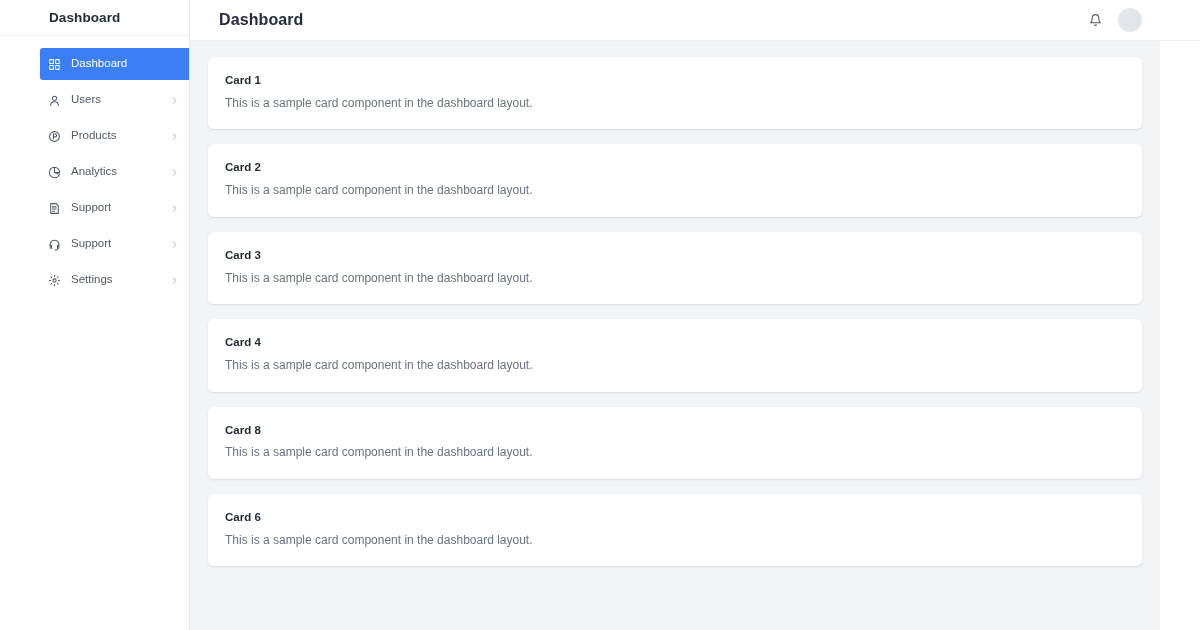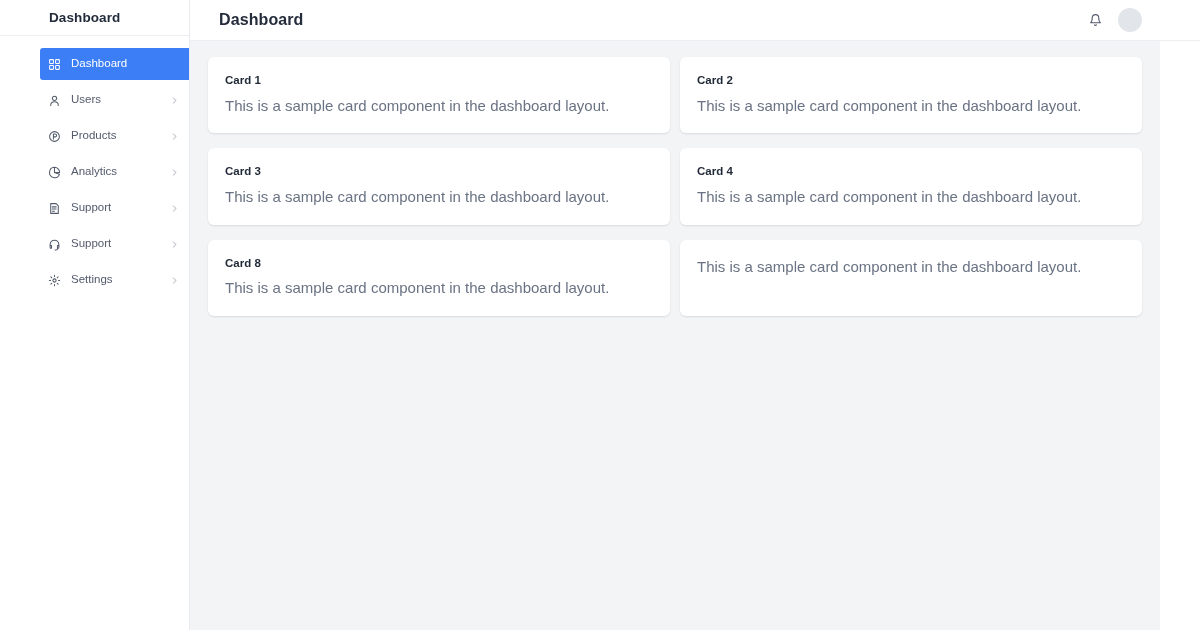--- a/index.html
+++ b/index.html
@@ -152,41 +152,41 @@
   .content {
     flex: 1 1 auto;
     background: #f3f4f6;
     width: 970px;
     padding: 16px 18px;
     overflow: hidden;
   }
 
   .card-grid {
     display: grid;
-    grid-template-columns: repeat(2, 1fr);
+    grid-template-columns: repeat(1, 1fr);
     gap: 15px 10px;
   }
 
   .card {
     background: #ffffff;
     border-radius: 6px;
     padding: 17px 17px 18px 17px;
     box-shadow: 0 1px 2px rgba(16,24,40,0.06), 0 1px 3px rgba(16,24,40,0.05);
   }
 
   .card-title {
     font-size: 11.5px;
     font-weight: bold;
     color: #1f2937;
     margin-bottom: 8px;
     line-height: 1.2;
   }
 
   .card-text {
-    font-size: 15px;
+    font-size: 12px;
     color: #6a7383;
     line-height: 1.3;
   }
 </style>
 </head>
 <body>
 
 <div class="app">
 
   <aside class="sidebar">
@@ -326,19 +326,20 @@
           </div>
           <div class="card">
             <div class="card-title">Card 4</div>
             <div class="card-text">This is a sample card component in the dashboard layout.</div>
           </div>
           <div class="card">
             <div class="card-title">Card 8</div>
             <div class="card-text">This is a sample card component in the dashboard layout.</div>
           </div>
           <div class="card">
+            <div class="card-title">Card 6</div>
             <div class="card-text">This is a sample card component in the dashboard layout.</div>
           </div>
         </div>
     </div>
 
   </section>
 </div>
 
 </body></html>

